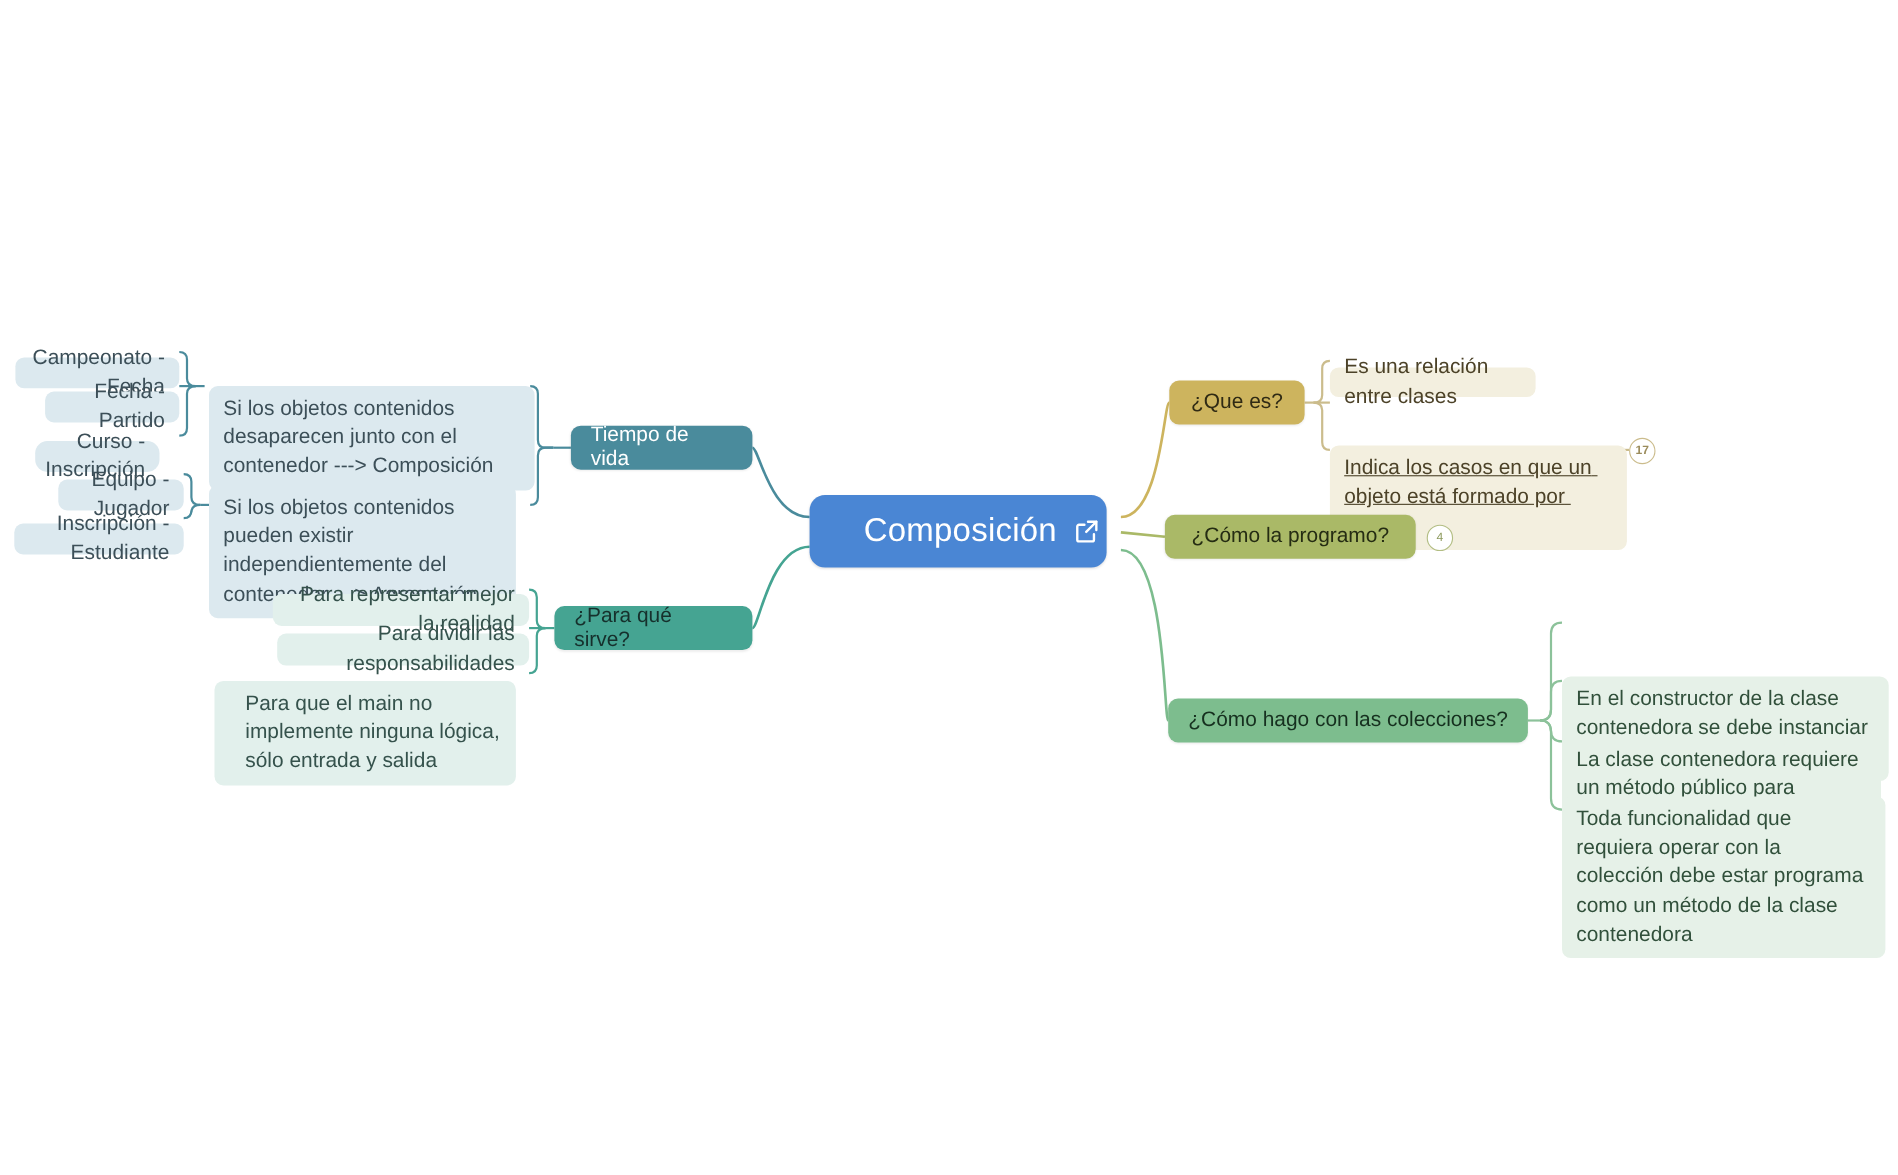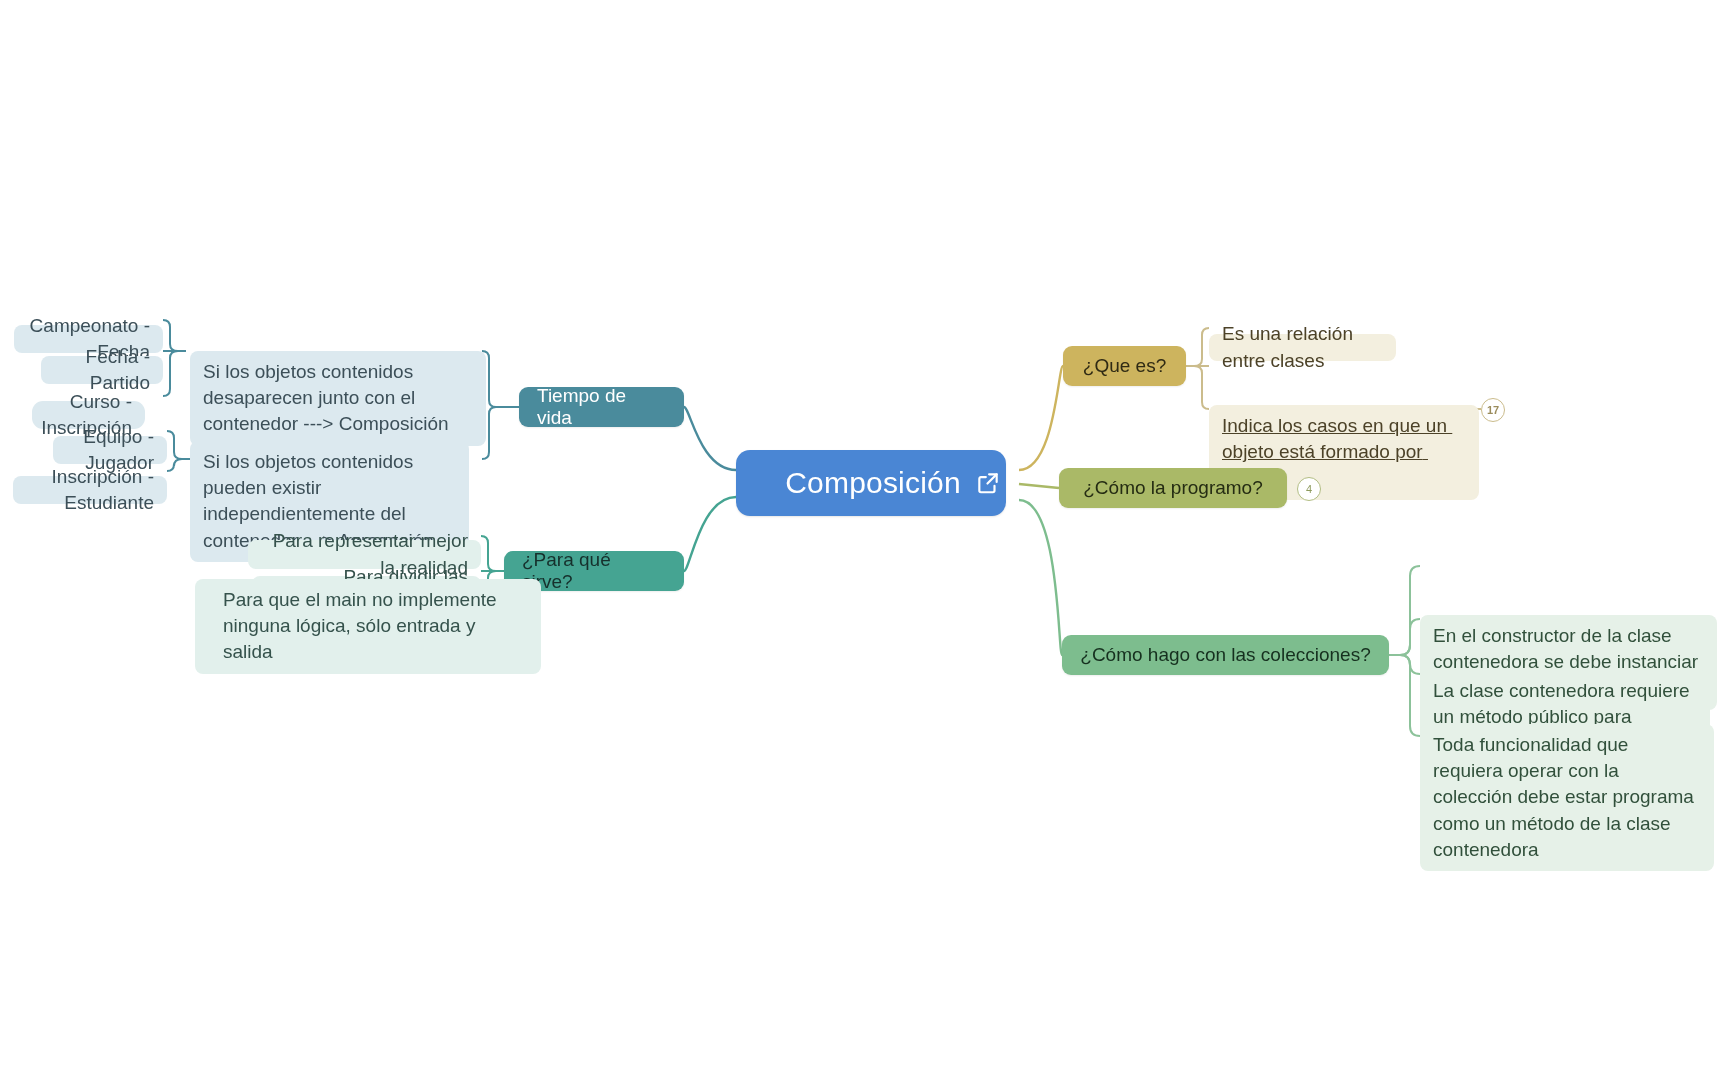--- a/index.html
+++ b/index.html
@@ -156,21 +156,21 @@
   <div class="node leafbox blue right-align" style="left:53px;top:417px;width:114px;height:28px;">Equipo -  Jugador</div>
 
   <div class="node leafbox blue right-align" style="left:13px;top:457px;width:154px;height:28px;">Inscripción - Estudiante</div>
 
   <div class="node l1 l1-sirve">¿Para qué sirve?</div>
 
   <div class="node leafbox green right-align" style="left:248px;top:521px;width:233px;height:29px;">Para representar mejor la realidad</div>
 
   <div class="node leafbox green right-align" style="left:252px;top:557px;width:229px;height:29px;">Para dividir las responsabilidades</div>
 
-  <div class="node leafbox green left-align" style="left:195px;top:560px;width:346px;padding-left:28px;">Para que el main no implemente ninguna lógica, sólo entrada y salida</div>
+  <div class="node leafbox green left-align" style="left:195px;top:600px;width:274px;padding-left:28px;">Para que el main no implemente ninguna lógica, sólo entrada y salida</div>
 
   <div class="node l1 l1-quees">¿Que es?</div>
 
   <div class="node leafbox cream left-align" style="left:1209px;top:315px;width:187px;height:27px;">Es una relación entre clases</div>
 
 
   <div class="node leafbox cream left-align" style="left:1209px;top:386px;width:270px;text-decoration:underline;">Indica los casos en que un objeto está formado por otros</div>
 
   <div class="badge badge-cream" style="left:1481px;top:398px;">17</div>
 

